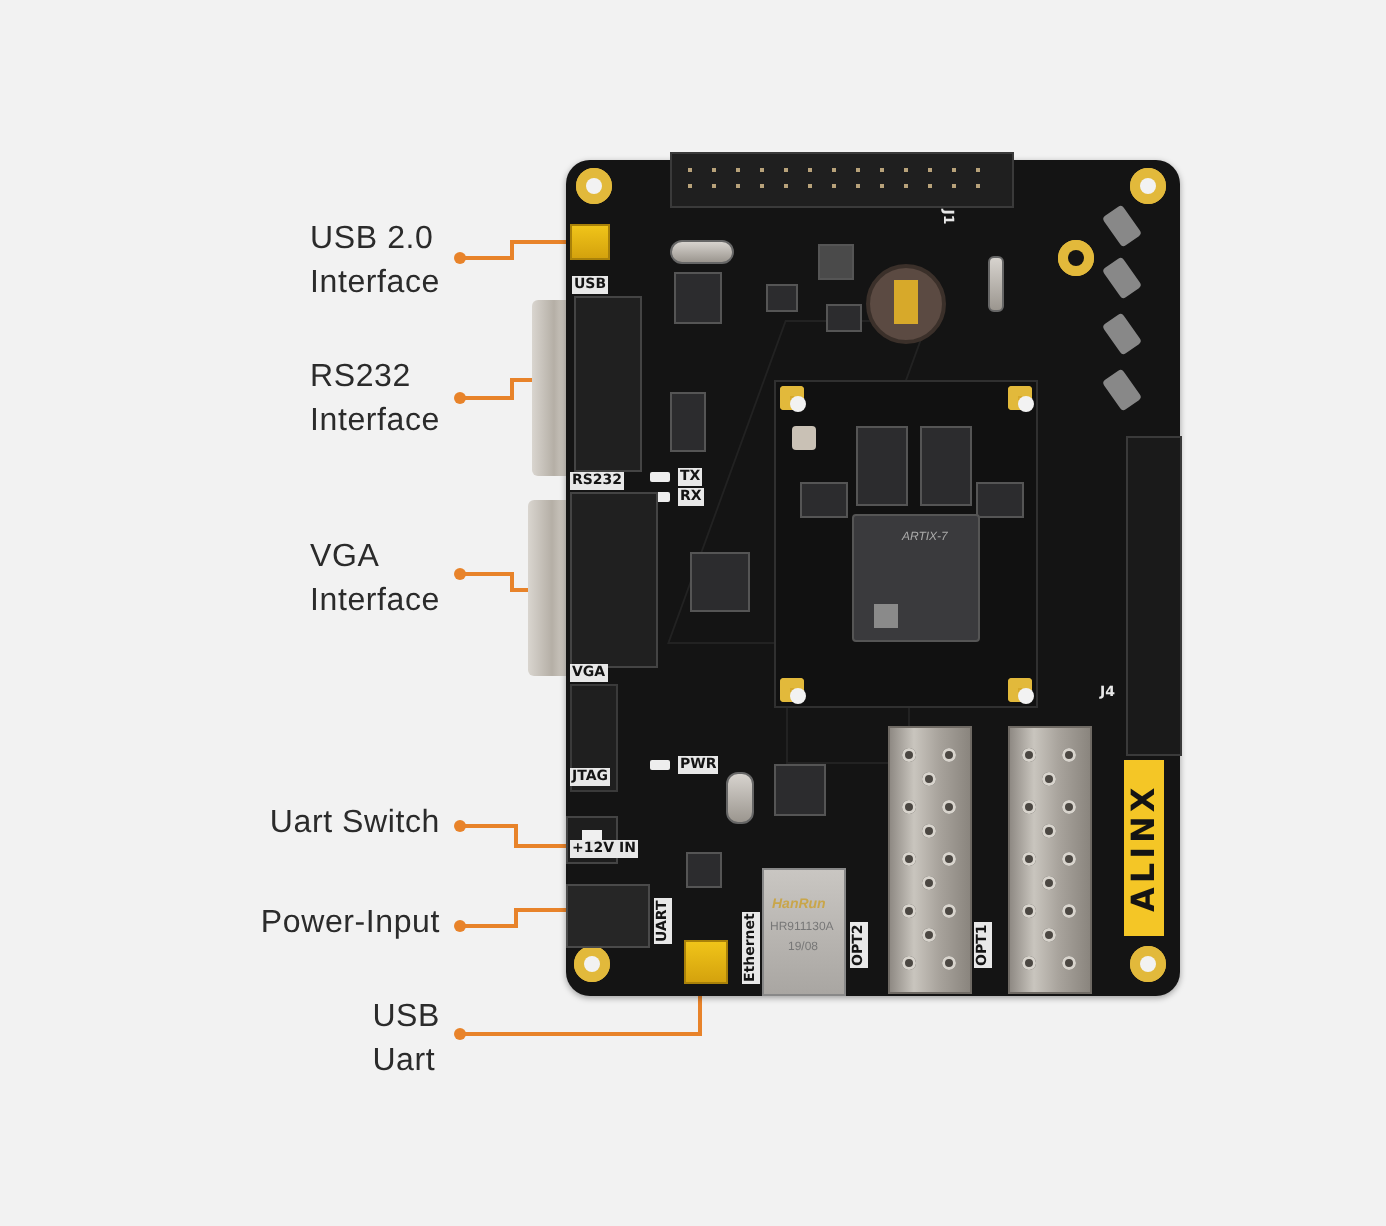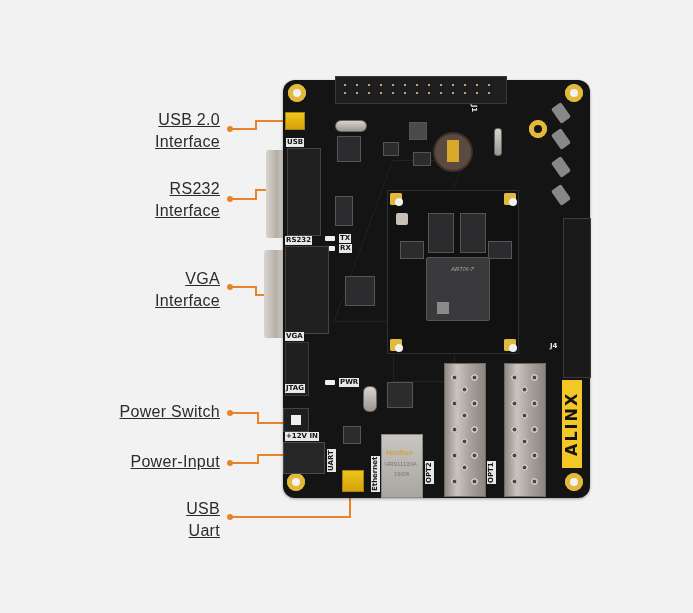--- a/index.html
+++ b/index.html
@@ -1,17 +1,17 @@
 <!DOCTYPE html>
 <html><head>
 <meta charset="utf-8">
 <style>
   html,body{margin:0;padding:0;}
   body{width:693px;height:613px;background:#f2f2f2;position:relative;overflow:hidden;font-family:"Liberation Sans",sans-serif;}
-  .label{position:absolute;color:#2b2b2b;font-size:16px;line-height:22px;text-align:right;letter-spacing:0.3px;text-decoration:underline;}
+  .label{position:absolute;color:#2b2b2b;font-size:16px;line-height:22px;letter-spacing:0.3px;}
   .dot{position:absolute;width:6px;height:6px;border-radius:50%;background:#e8832a;}
   .line{position:absolute;background:#e8832a;}
   .board{position:absolute;left:283px;top:80px;width:307px;height:418px;background:#141414;border-radius:12px;box-shadow:0 1px 3px rgba(0,0,0,0.35);}
   .hole{position:absolute;width:18px;height:18px;border-radius:50%;background:#e2b93b;box-shadow:inset 0 0 0 5px #e2b93b;}
   .hole::after{content:"";position:absolute;left:5px;top:5px;width:8px;height:8px;border-radius:50%;background:#f2f2f2;}
   .hole.inner::after{background:#141414;}
   .chip{position:absolute;background:#2c2c2e;border:1px solid #555;}
   .silk{position:absolute;color:#e8e8e8;font-size:7px;font-family:"DejaVu Sans",sans-serif;background:#e8e8e8;color:#141414;padding:0 1px;line-height:9px;font-weight:bold;}
   .silk.dark{background:transparent;color:#e8e8e8;}
   .header-pins{position:absolute;background:#1f1f1f;border:1px solid #3a3a3a;}
@@ -58,21 +58,21 @@
 <div class="label" style="right:473px;top:268px;">
   <div>VGA</div>
   <div>Interface</div>
 </div>
 <div class="dot" style="left:227px;top:284px;"></div>
 <div class="line" style="left:232px;top:286px;width:24px;height:2px;"></div>
 <div class="line" style="left:255px;top:286px;width:2px;height:9px;"></div>
 <div class="line" style="left:255px;top:294px;width:34px;height:2px;"></div>
 
 <div class="label" style="right:473px;top:401px;">
-  <div>Power Switch</div>
+  <div>Uart Switch</div>
 </div>
 <div class="dot" style="left:227px;top:410px;"></div>
 <div class="line" style="left:232px;top:412px;width:26px;height:2px;"></div>
 <div class="line" style="left:257px;top:412px;width:2px;height:11px;"></div>
 <div class="line" style="left:257px;top:422px;width:38px;height:2px;"></div>
 
 <div class="label" style="right:473px;top:451px;">
   <div>Power-Input</div>
 </div>
 <div class="dot" style="left:227px;top:460px;"></div>
@@ -163,21 +163,21 @@
   <div class="dsub" style="left:2px;top:166px;width:42px;height:86px;"></div>
   <div class="silk" style="left:2px;top:252px;">VGA</div>
   <div class="chip" style="left:62px;top:196px;width:28px;height:28px;"></div>
 
   <div class="header-pins" style="left:2px;top:262px;width:22px;height:52px;"></div>
   <div class="silk" style="left:2px;top:304px;">JTAG</div>
 
   <div class="switch" style="left:0px;top:328px;width:24px;height:22px;">
     <div class="switch-knob" style="left:7px;top:6px;width:10px;height:10px;"></div>
   </div>
-  <div class="silk" style="left:2px;top:352px;">+12V IN</div>
+  <div class="silk" style="left:2px;top:340px;">+12V IN</div>
 
   <div class="power-jack" style="left:0px;top:362px;width:40px;height:30px;"></div>
 
   <div class="led" style="left:42px;top:300px;"></div>
   <div class="silk" style="left:56px;top:298px;">PWR</div>
   <div class="crystal" style="left:80px;top:306px;width:12px;height:24px;"></div>
   <div class="chip" style="left:104px;top:302px;width:24px;height:24px;"></div>
   <div class="chip" style="left:60px;top:346px;width:16px;height:16px;"></div>
 
   <div class="silk" style="left:44px;top:392px;transform:rotate(-90deg);transform-origin:left top;">UART</div>

